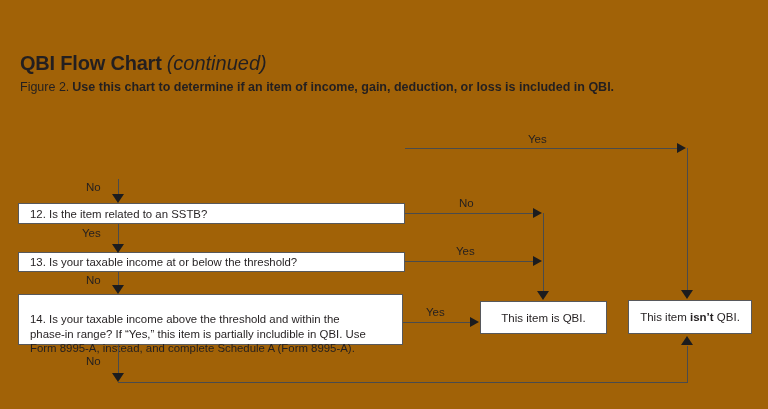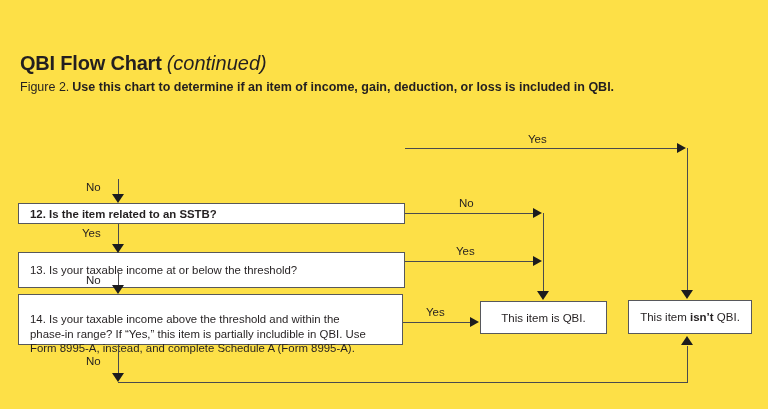--- a/index.html
+++ b/index.html
@@ -1,17 +1,17 @@
 <!DOCTYPE html>
 <html><head>
 <meta charset="utf-8">
 <style>
   html,body { margin:0; padding:0; background:#ffffff; }
   .canvas {
-    position:relative; width:768px; height:409px; background:#fde047;
+    position:relative; width:768px; height:409px; background:#a16207;
     font-family:"Liberation Sans", sans-serif; color:#231f20; overflow:hidden;
   }
   .title { position:absolute; left:20px; top:52px; font-size:20px; font-weight:700; letter-spacing:-0.2px; }
   .title .cont { font-weight:400; font-style:italic; margin-left:5px; letter-spacing:0; }
   .subtitle { position:absolute; left:20px; top:80px; font-size:12.5px; }
   .subtitle .cap { font-weight:700; margin-left:3px; }
 
   .qbox {
     position:absolute; box-sizing:border-box; background:#ffffff;
     border:1px solid #57585b; font-size:11.4px; line-height:14px;
@@ -40,23 +40,23 @@
 <div class="canvas">
 
   <div class="title">
     <span>QBI Flow Chart</span><span class="cont">(continued)</span>
   </div>
   <div class="subtitle">
     <span>Figure 2.</span><span class="cap">Use this chart to determine if an item of income, gain, deduction, or loss is included in QBI.</span>
   </div>
 
 
-  <div class="qbox single" style="left:18px; top:203px; width:387px; height:21px;font-weight:bold;">12. Is the item related to an SSTB?</div>
+  <div class="qbox single" style="left:18px; top:203px; width:387px; height:21px;">12. Is the item related to an SSTB?</div>
 
-  <div class="qbox single" style="left:18px; top:252px; width:387px; height:36px;">13. Is your taxable income at or below the threshold?</div>
+  <div class="qbox single" style="left:18px; top:252px; width:387px; height:20px;">13. Is your taxable income at or below the threshold?</div>
 
   <div class="qbox" style="left:18px; top:294px; width:385px; height:51px; padding-top:17px; line-height:14.5px;">14. Is your taxable income above the threshold and within the
 phase-in range? If “Yes,” this item is partially includible in QBI. Use
 Form 8995-A, instead, and complete Schedule A (Form 8995-A).</div>
 
   <div class="rbox" style="left:480px; top:301px; width:127px; height:33px;">
     <span>This item is QBI.</span>
   </div>
 
   <div class="rbox" style="left:628px; top:300px; width:124px; height:34px;">

